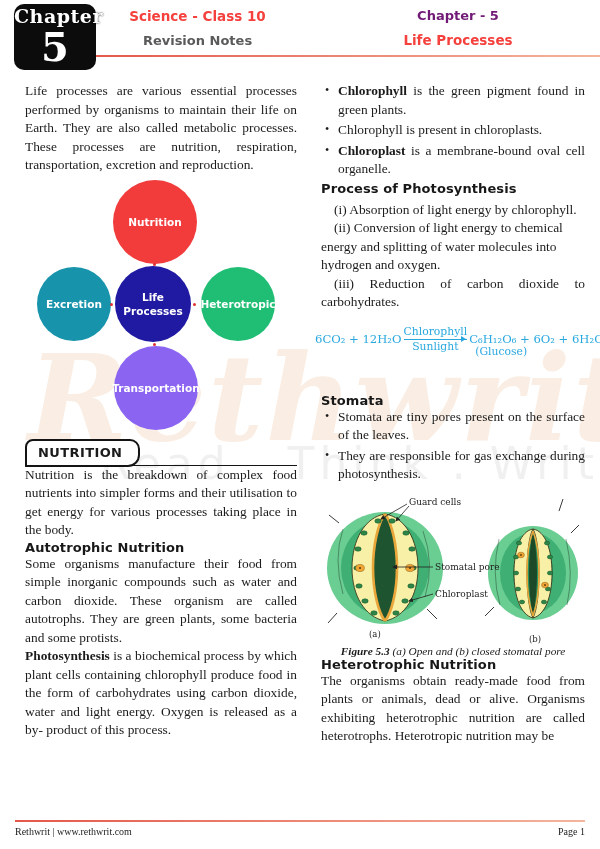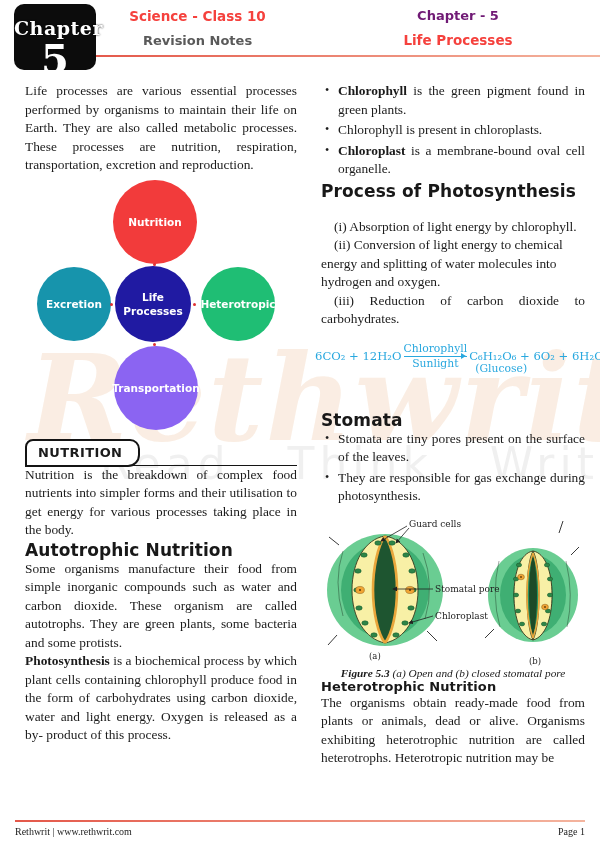--- a/index.html
+++ b/index.html
@@ -12,21 +12,21 @@
               font-size:120px; line-height:120px; color:#f7e3d2; opacity:.62;
               letter-spacing:2px; white-space:nowrap; }
   .wm-tag { position:absolute; top:438px; left:100px; z-index:0;
             font-family:"DejaVu Sans", sans-serif; font-size:44px;
             color:rgba(60,60,60,.08); letter-spacing:5px; white-space:nowrap; }
 
   
   .badge { position:absolute; left:14px; top:4px; width:82px; height:66px;
            background:#0c0c0c; border-radius:10px; z-index:2; text-align:center; }
   .badge-top { font-family:"DejaVu Serif", serif; font-weight:bold; color:#fff;
-               font-size:19px; line-height:21px; margin-top:14px; letter-spacing:.5px;
+               font-size:19px; line-height:21px; margin-top:2px; letter-spacing:.5px;
                text-shadow:0 0 2px #000; white-space:nowrap; }
   .badge-num { font-family:"DejaVu Serif", serif; font-weight:bold; color:#fff;
                font-size:40px; line-height:40px; }
   .head-left  { position:absolute; left:100px; top:8px; width:195px; text-align:center;
                 font-family:"DejaVu Sans", sans-serif; font-weight:bold; z-index:1; }
   .head-right { position:absolute; left:358px; top:8px; width:200px; text-align:center;
                 font-family:"DejaVu Sans", sans-serif; font-weight:bold; z-index:1; }
   .t-red  { color:#f5413d; font-size:13.5px; }
   .t-gray { color:#5a5a5a; font-size:13px; margin-top:9px; }
   .t-dark { color:#701a75; font-size:13px; }
@@ -55,31 +55,31 @@
   .d3 { left:168px; top:123px; } .d4 { left:128px; top:163px; }
 
   
   .section-row { margin-top:7px; border-bottom:1.6px solid #141414; line-height:0; }
   .section-tab { display:inline-block; border:2px solid #141414;
                  border-radius:8px 10px 12px 0; padding:4px 16px 4px 11px;
                  font-family:"DejaVu Sans", sans-serif; font-weight:bold;
                  font-size:13px; letter-spacing:.4px; line-height:16px;
                  background:#fff; vertical-align:bottom; margin-bottom:-2px; }
 
-  h3.sans { font-family:"DejaVu Sans", sans-serif; font-weight:bold; font-size:17px;
+  h3.sans { font-family:"DejaVu Sans", sans-serif; font-weight:bold; font-size:13px;
             color:#181818; margin:0; letter-spacing:.1px; }
   .mt17 { margin-top:17px; } .mt16 { margin-top:16px; } .mt3 { margin-top:3px; }
 
   
   ul.bullets { margin:0; padding:0; list-style:none; }
   ul.bullets li { position:relative; padding-left:17px; text-align:justify;
                   font-size:13.4px; line-height:18.5px; margin-bottom:2px; }
   ul.bullets li::before { content:"•"; position:absolute; left:4px; top:-1px; font-size:12px; }
 
-  .steps { margin-top:17px; }
+  .steps { margin-top:5px; }
   .steps p { text-indent:13px; }
   .steps p.rag { text-align:left; }
 
   
   .equation { display:flex; align-items:center; margin:14px 0 16px -6px;
               font-family:"DejaVu Serif", serif; font-size:11.6px; color:#29a8df;
               white-space:nowrap; }
   .eq-mid { display:flex; flex-direction:column; align-items:center;
             font-size:10.8px; line-height:12px; margin:0 2px; }
   .eq-line { align-self:stretch; height:0; border-top:1.2px solid #29a8df;

